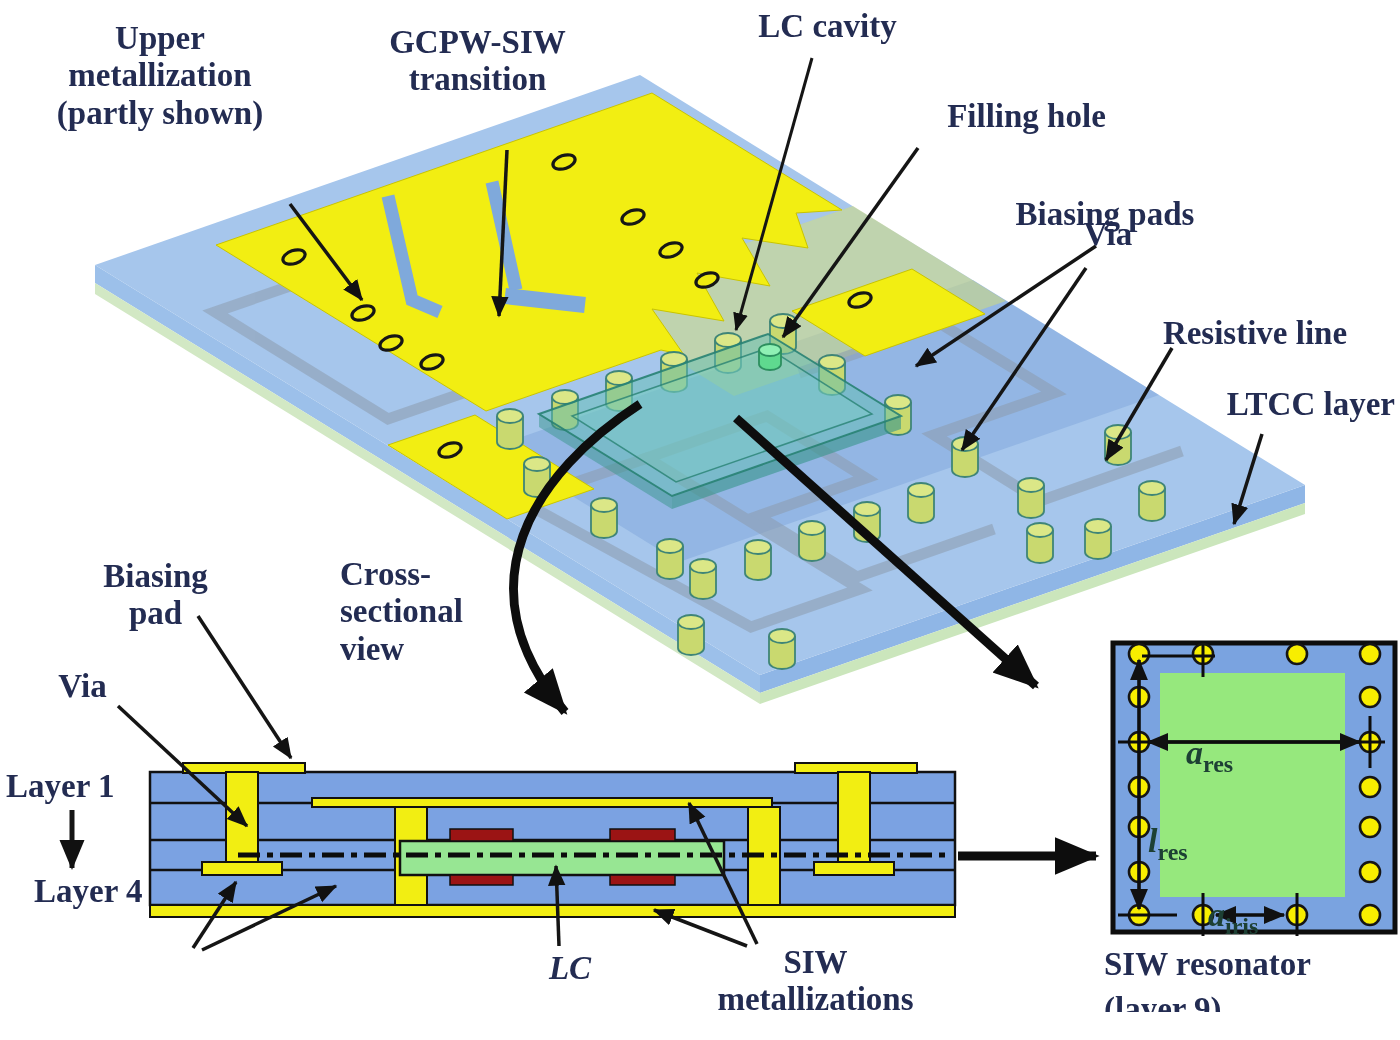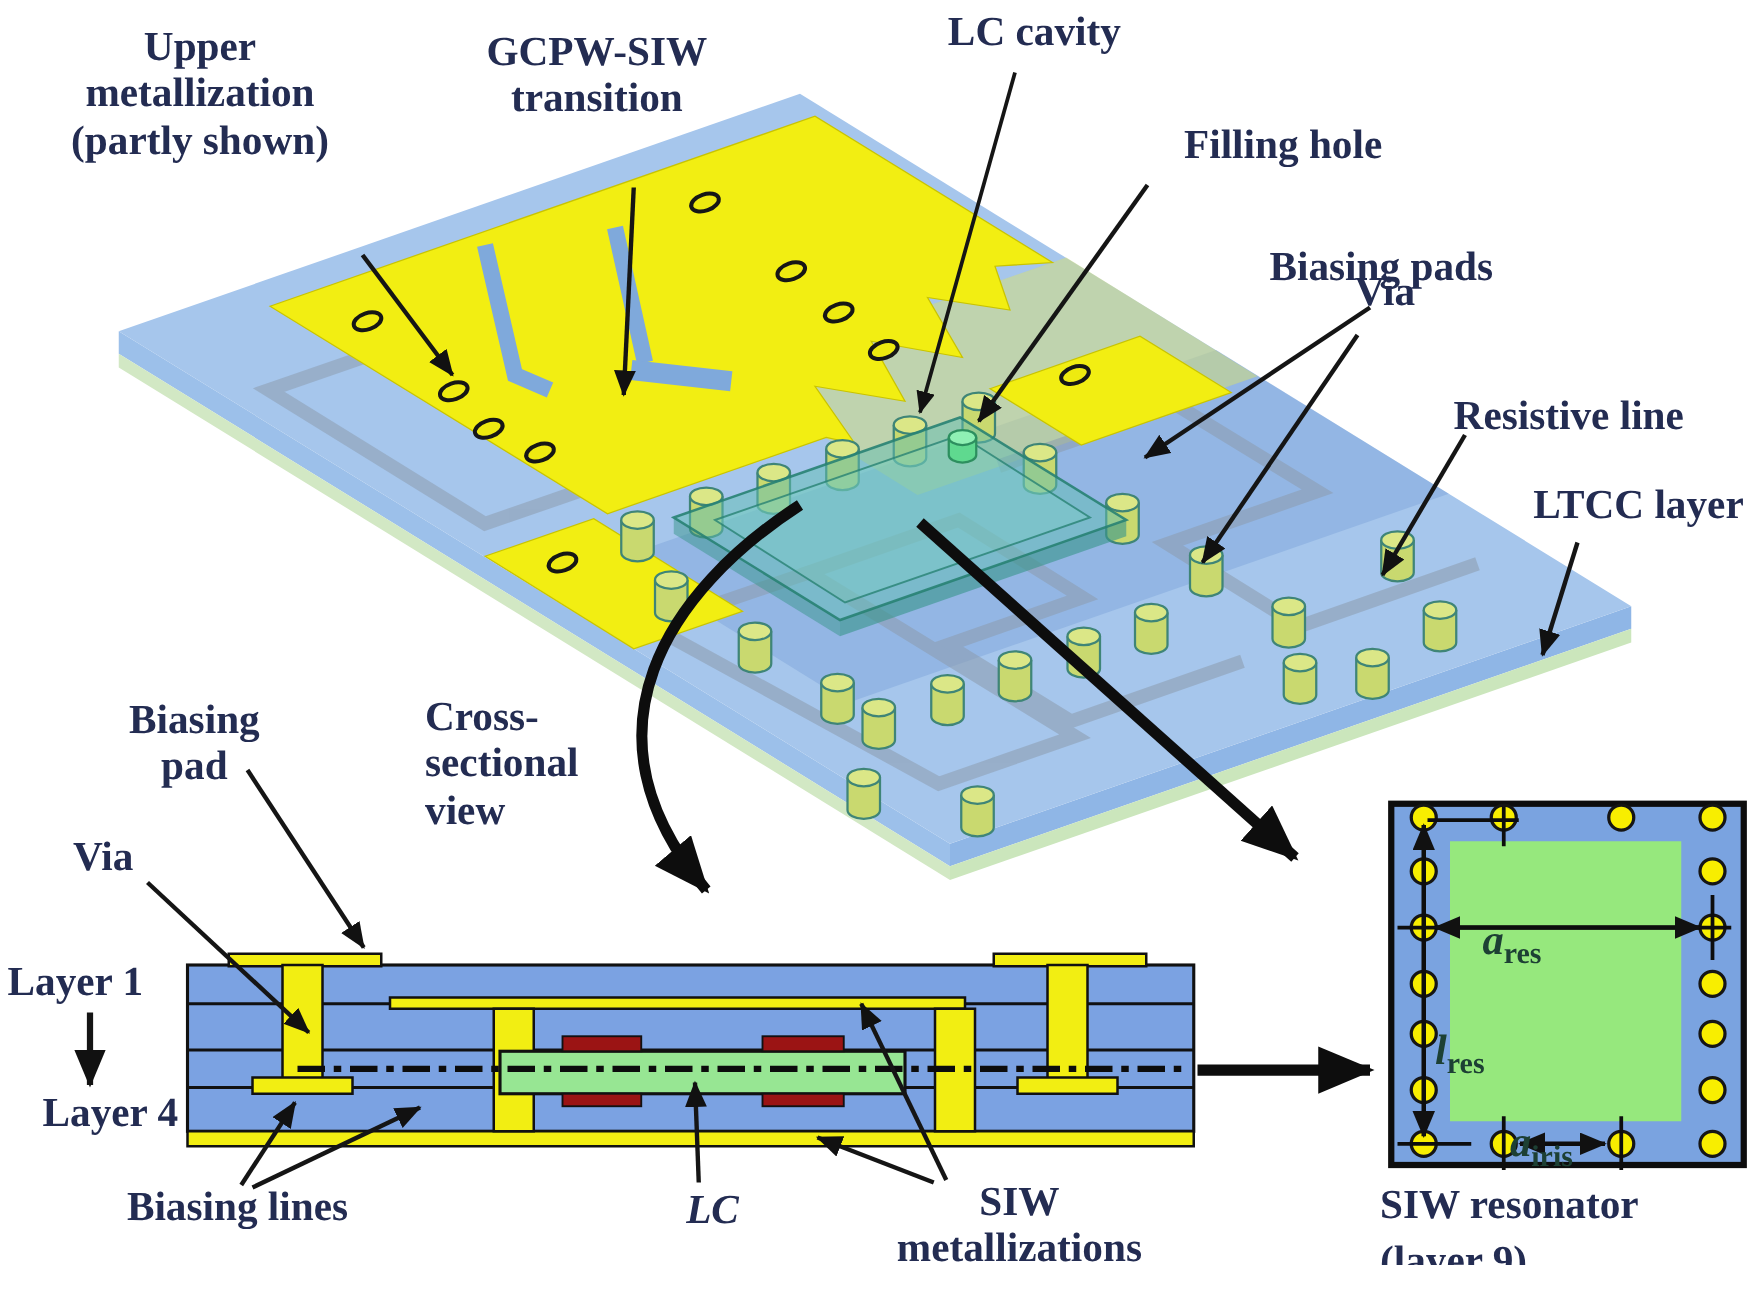--- a/index.html
+++ b/index.html
@@ -234,21 +234,20 @@
   <div class="lbl ctr" style="left:1130px;top:288px;width:250px;margin-top:27px;">Resistive line</div>
   <div class="lbl ctr" style="left:1180px;top:386px;width:215px;text-align:right;">LTCC layer</div>
   <div class="lbl ctr" style="left:78px;top:558px;width:155px;">Biasing
 pad</div>
   <div class="lbl ctr" style="left:40px;top:668px;width:85px;">Via</div>
   <div class="lbl" style="left:340px;top:556px;width:180px;">Cross-
 sectional
 view</div>
   <div class="lbl" style="left:6px;top:768px;width:145px;">Layer 1</div>
   <div class="lbl" style="left:2px;top:873px;width:155px;margin-left:32px;">Layer 4</div>
-  <div class="lbl ctr" style="left:70px;top:948px;width:240px;">Biasing lines</div>
   <div class="lbl ctr" style="left:535px;top:950px;width:70px;font-style:italic;">LC</div>
   <div class="lbl ctr" style="left:688px;top:944px;width:255px;">SIW
 metallizations</div>
   <div class="lbl" style="left:1104px;top:942px;width:285px;line-height:1.35;">SIW resonator
 (layer 9)</div>
 
   <span class="dim" style="left:1186px;top:692px;"><i>a</i><sub>res</sub></span>
   <span class="dim" style="left:1148px;top:780px;"><i>l</i><sub>res</sub></span>
   <span class="dim" style="left:1208px;top:854px;"><i>a</i><sub>iris</sub></span>
 

